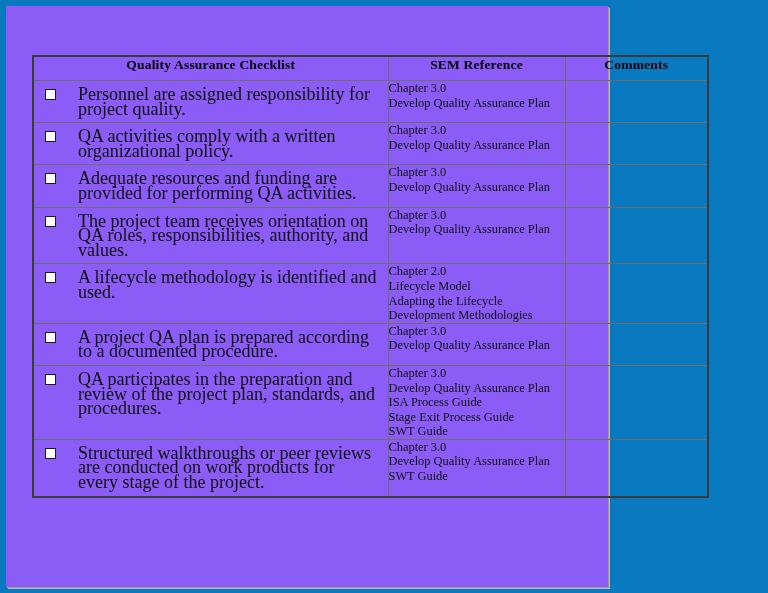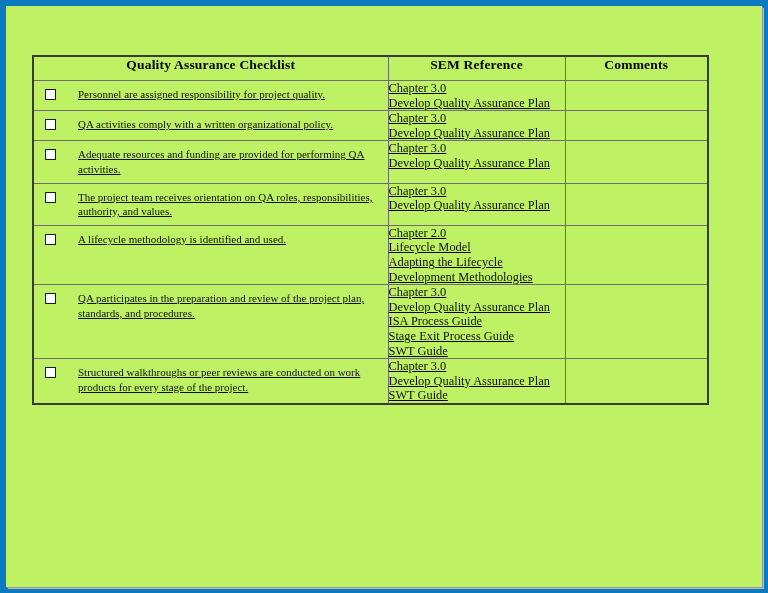--- a/index.html
+++ b/index.html
@@ -11,23 +11,23 @@
     height: 593px;
     background: #0a7ac0;
     font-family: "Liberation Serif", "DejaVu Serif", serif;
     overflow: hidden;
   }
 
   #page {
     position: absolute;
     left: 6px;
     top: 6px;
-    width: 756px;
+    width: 602px;
     height: 581px;
-    background: #bef264;
+    background: #8b5cf6;
     box-shadow: 1px 1px 0 0 #9a9a9a, 2px 2px 0 0 #b8b8b8;
     box-sizing: border-box;
   }
 
   #sheet {
     position: absolute;
     left: 26px;
     top: 49px;
     width: 675px;
   }
@@ -94,31 +94,29 @@
     z-index: -1;
   }
   .cbox-wrap {
     flex: 0 0 auto;
     width: 28px;
     display: flex;
     justify-content: flex-start;
   }
   .item-text {
     flex: 1 1 auto;
-    font-size: 11px;
+    font-size: 18px;
     line-height: 14.6px;
     color: #101010;
     padding-left: 10px;
     padding-right: 4px;
-    text-decoration: underline;
   }
 
   td.ref {
     padding: 4px 4px 4px 5px;
-    text-decoration: underline;
   }
   .ref-line {
     font-size: 12.4px;
     line-height: 14.6px;
     color: #101010;
     white-space: nowrap;
   }
 
   td.comments {
     padding: 4px;
@@ -219,20 +217,35 @@
               <div class="ref-line">Development Methodologies</div>
             </td>
             <td class="comments"></td>
           </tr>
           <tr>
             <td class="item">
               <div class="item-inner">
                 <span class="cbox-wrap">
                   <span class="cbox"></span>
                 </span>
+                <span class="item-text">A project QA plan is prepared according to a documented procedure.</span>
+              </div>
+            </td>
+            <td class="ref">
+              <div class="ref-line">Chapter 3.0</div>
+              <div class="ref-line">Develop Quality Assurance Plan</div>
+            </td>
+            <td class="comments"></td>
+          </tr>
+          <tr>
+            <td class="item">
+              <div class="item-inner">
+                <span class="cbox-wrap">
+                  <span class="cbox"></span>
+                </span>
                 <span class="item-text">QA participates in the preparation and review of the project plan, standards, and procedures.</span>
               </div>
             </td>
             <td class="ref">
               <div class="ref-line">Chapter 3.0</div>
               <div class="ref-line">Develop Quality Assurance Plan</div>
               <div class="ref-line">ISA Process Guide</div>
               <div class="ref-line">Stage Exit Process Guide</div>
               <div class="ref-line">SWT Guide</div>
             </td>

